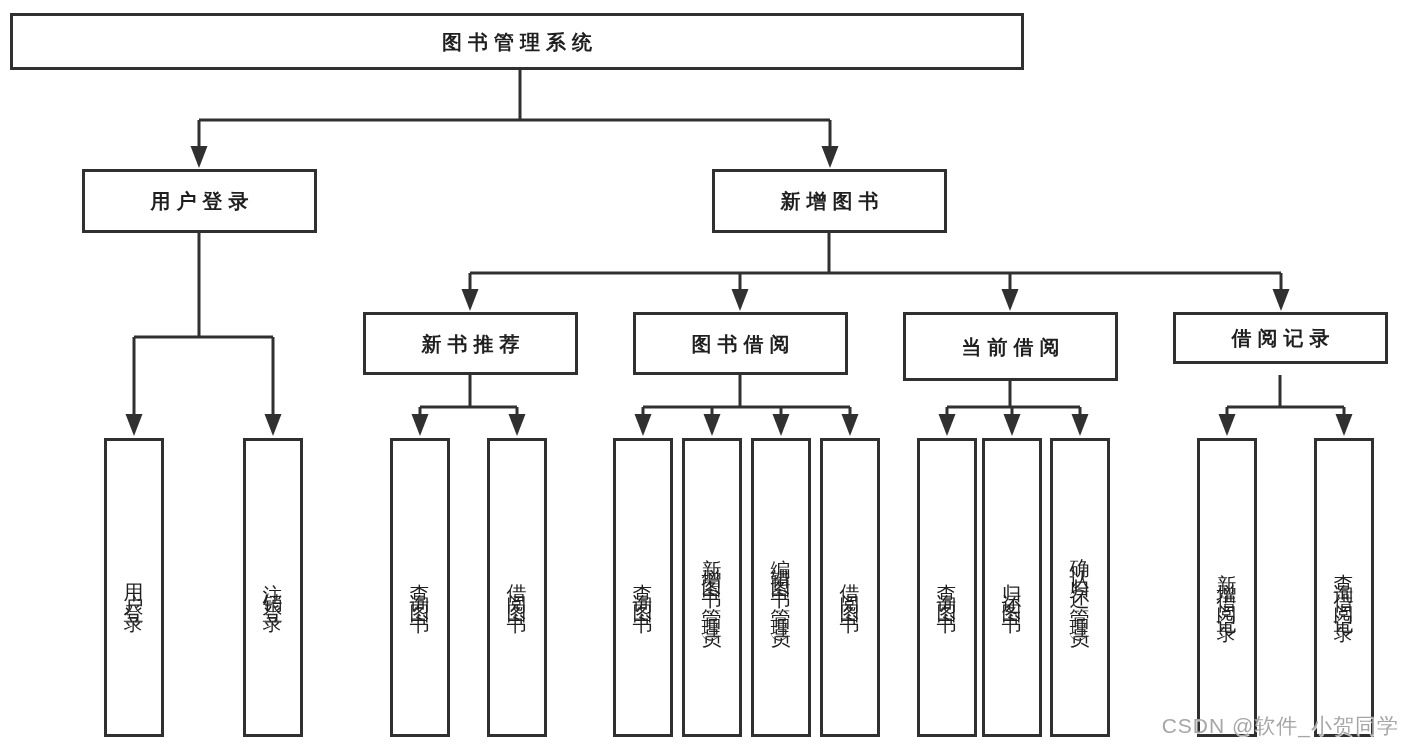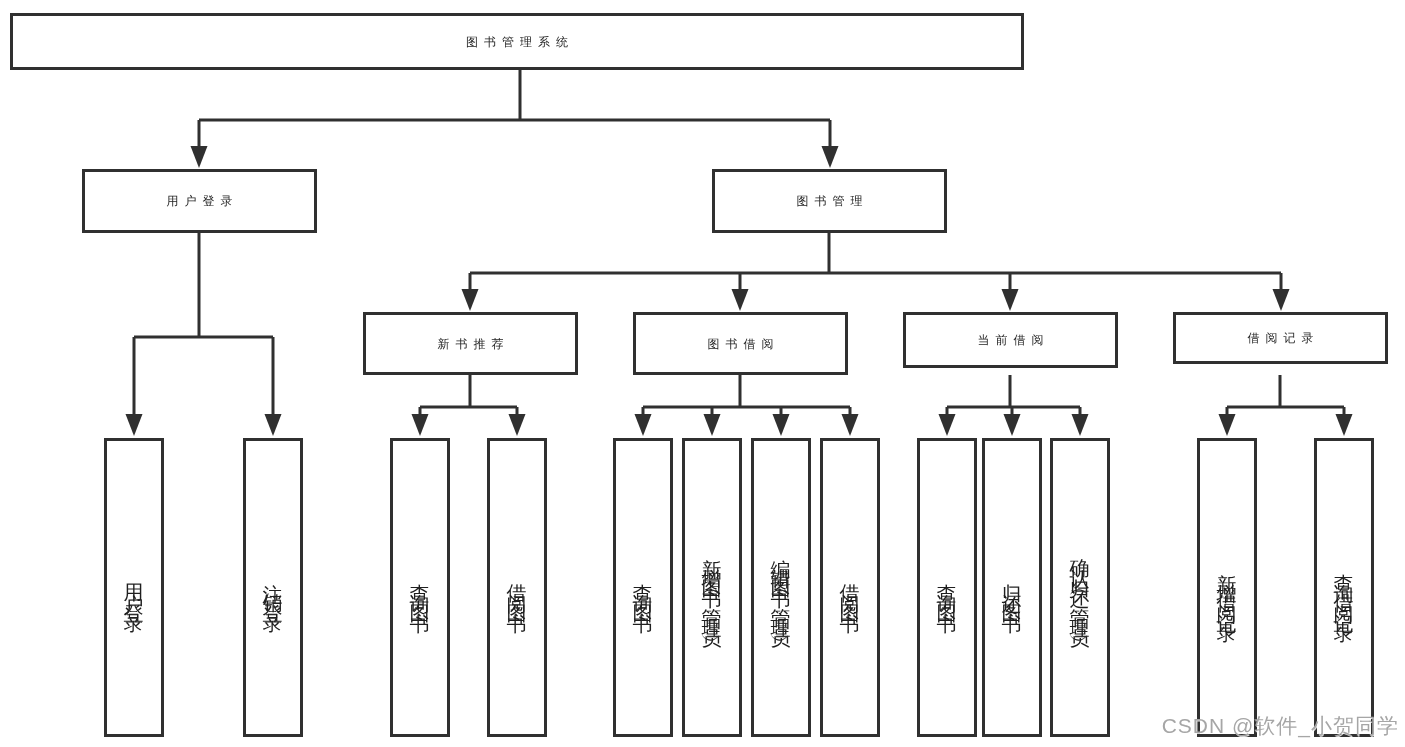--- a/index.html
+++ b/index.html
@@ -13,22 +13,22 @@
   .svg-layer path{stroke:var(--line,#303030);stroke-width:3;fill:none;}
   .svg-layer polygon{fill:var(--line,#303030);stroke:none;}
   .node{
     position:absolute;box-sizing:border-box;
     background:var(--box-fill,#ffffff);
     border:3px solid var(--box-border,#303030);
     display:flex;align-items:center;justify-content:center;
     color:var(--text,#1f1f1f);
   }
   .h-label{
-    font-size:12px;letter-spacing:6px;text-indent:6px;
-    white-space:nowrap;line-height:1;
+    font-size:20px;letter-spacing:6px;text-indent:6px;
+    white-space:nowrap;line-height:1;font-weight:bold;
   }
   .v-label{
     writing-mode:vertical-rl;text-orientation:mixed;
     font-size:20px;letter-spacing:10px;line-height:1;
   }
   .watermark{
     position:absolute;top:712px;right:6px;z-index:5;
     font-size:21px;letter-spacing:1px;
     color:var(--watermark,#a6a6a6);
     text-shadow:1px 1px 0 rgba(255,255,255,.8);
@@ -91,30 +91,30 @@
   </svg>
 
   <div class="node" style="left:10px;top:13px;width:1014px;height:57px">
     <span class="h-label">图书管理系统</span>
   </div>
 
   <div class="node" style="left:82px;top:169px;width:235px;height:64px">
     <span class="h-label">用户登录</span>
   </div>
   <div class="node" style="left:712px;top:169px;width:235px;height:64px">
-    <span class="h-label">图书管理</span>
+    <span class="h-label">新增图书</span>
   </div>
 
   <div class="node" style="left:633px;top:312px;width:215px;height:63px">
     <span class="h-label">图书借阅</span>
   </div>
   <div class="node" style="left:363px;top:312px;width:215px;height:63px">
     <span class="h-label">新书推荐</span>
   </div>
-  <div class="node" style="left:903px;top:312px;width:215px;height:56px">
+  <div class="node" style="left:903px;top:312px;width:215px;height:69px">
     <span class="h-label">当前借阅</span>
   </div>
   <div class="node" style="left:1173px;top:312px;width:215px;height:52px">
     <span class="h-label">借阅记录</span>
   </div>
 
   <div class="node leaf" style="left:104px;top:438px;width:60px;height:299px">
     <span class="v-label">用户登录</span>
   </div>
   <div class="node leaf" style="left:243px;top:438px;width:60px;height:299px">

